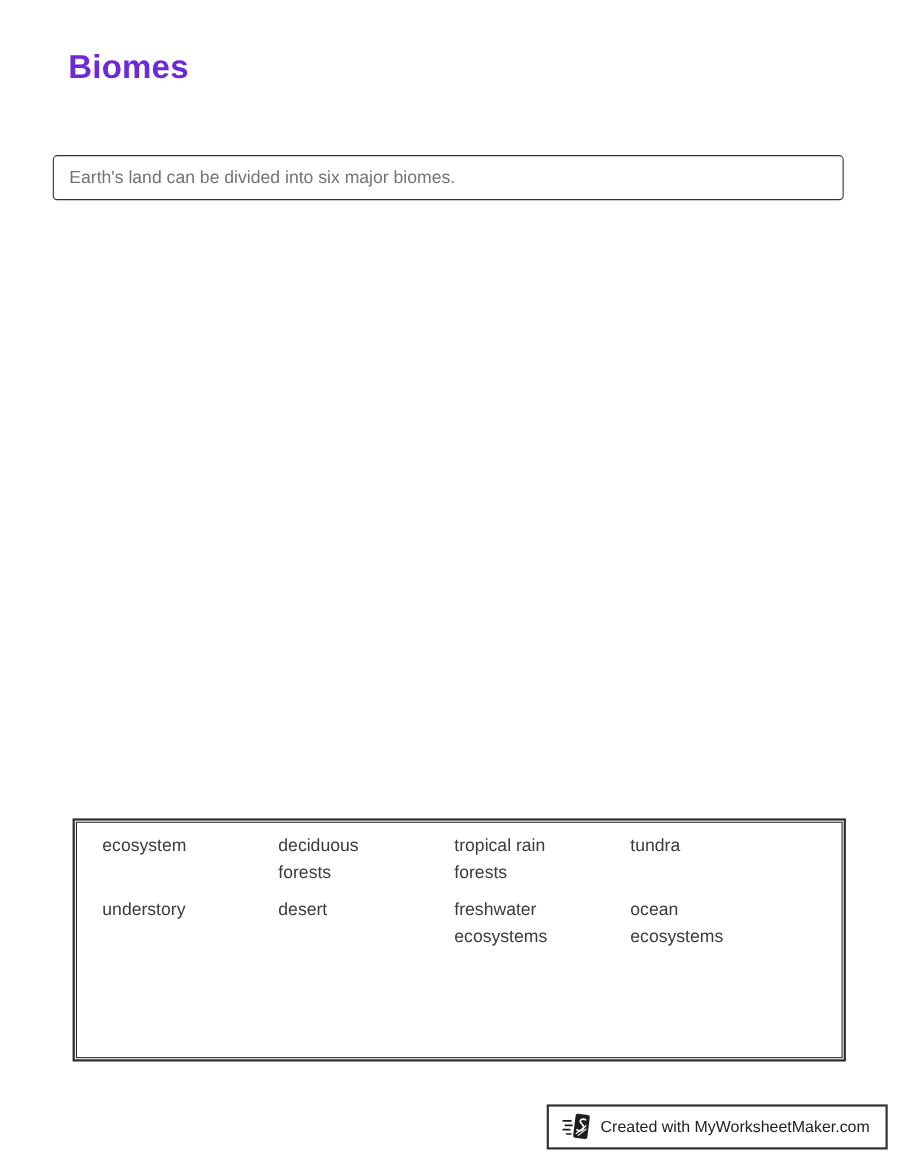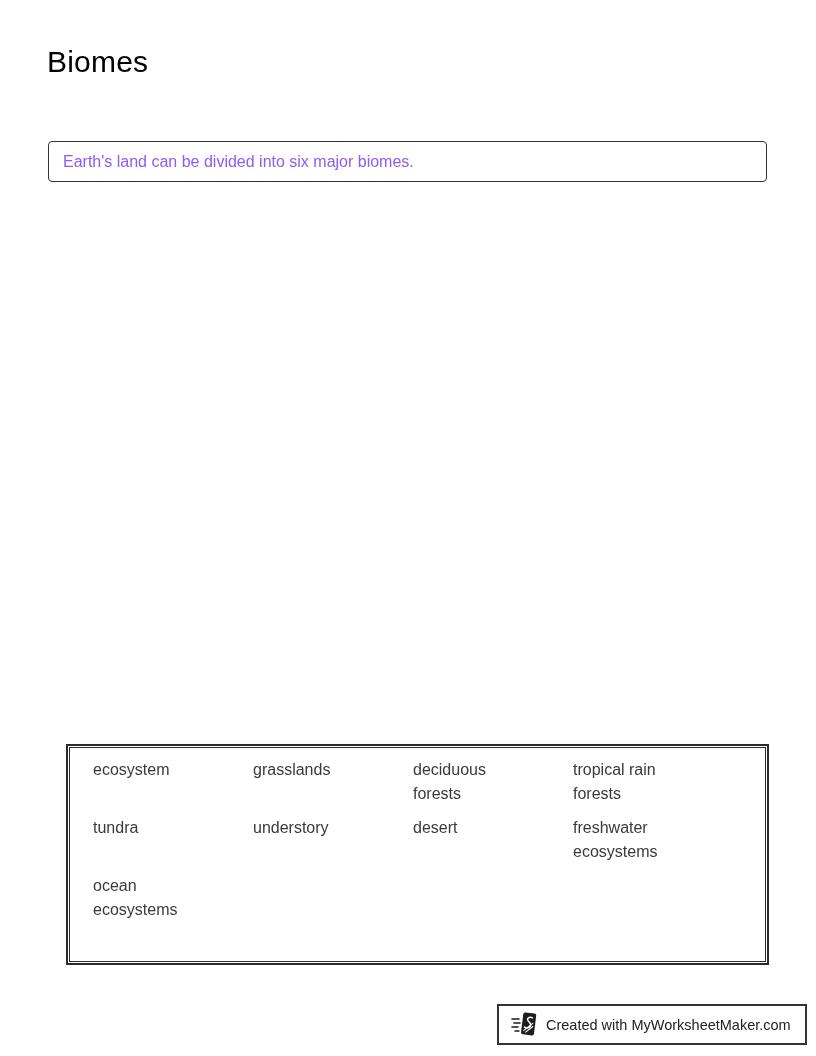--- a/index.html
+++ b/index.html
@@ -11,42 +11,42 @@
     position: relative;
     width: 816px;
     height: 1056px;
     background: #ffffff;
     font-family: "Liberation Sans", "DejaVu Sans", sans-serif;
     color: #333333;
     overflow: hidden;
   }
   .title {
     position: absolute;
-    left: 47px;
+    left: 62px;
     top: 45px;
     margin: 0;
     font-size: 30px;
-    font-weight: 400;
-    color: #000000;
+    font-weight: 700;
+    color: #6d28d9;
     letter-spacing: 0.2px;
   }
   .instruction-box {
     position: absolute;
     left: 48px;
     top: 141px;
     width: 719px;
     height: 41px;
     box-sizing: border-box;
     border: 1.5px solid #333333;
     border-radius: 4px;
     display: flex;
     align-items: center;
     padding-left: 14px;
     font-size: 16px;
-    color: #8b5cf6;
+    color: #737373;
     background: #ffffff;
   }
   .word-bank-outer {
     position: absolute;
     left: 66px;
     top: 744px;
     width: 703px;
     height: 221px;
     box-sizing: border-box;
     border: 2px solid #2b2b2b;
@@ -111,21 +111,20 @@
   <h1 class="title">Biomes</h1>
 
   <div class="instruction-box">
     <span>Earth's land can be divided into six major biomes.</span>
   </div>
 
   <div class="word-bank-outer">
     <div class="word-bank-inner">
       <div class="word-grid">
         <div class="word-cell">ecosystem</div>
-        <div class="word-cell">grasslands</div>
         <div class="word-cell">deciduous forests</div>
         <div class="word-cell">tropical rain forests</div>
         <div class="word-cell">tundra</div>
         <div class="word-cell">understory</div>
         <div class="word-cell">desert</div>
         <div class="word-cell">freshwater ecosystems</div>
         <div class="word-cell">ocean ecosystems</div>
       </div>
     </div>
   </div>

